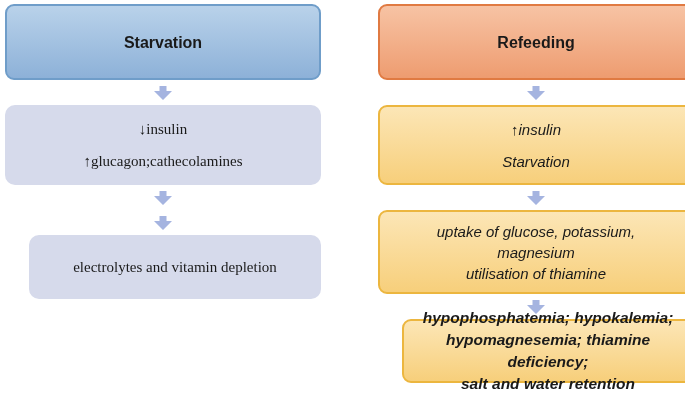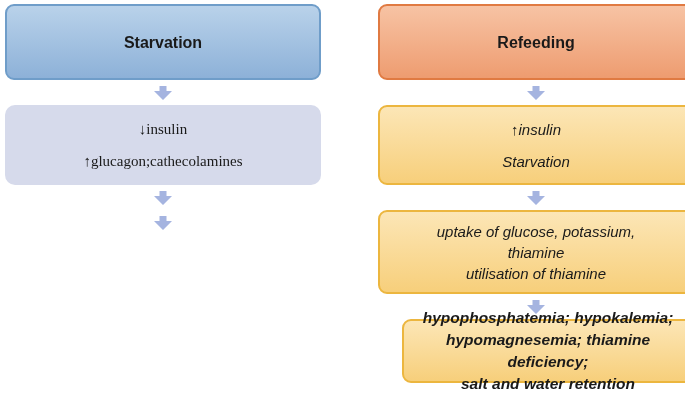--- a/index.html
+++ b/index.html
@@ -105,20 +105,23 @@
       </svg>
     </div>
 
 
     <div class="arrow-slot">
       <svg width="18" height="14" viewBox="0 0 18 14" aria-hidden="true">
         <path d="M5.5 0 h7 v5 h5.5 L9 14 L0 5 h5.5 Z" fill="#a5b4e0"></path>
       </svg>
     </div>
 
+    <div class="box lavender row4">
+      <div class="line">electrolytes and vitamin depletion</div>
+    </div>
   </div>
 
   <div class="col col-right">
     <div class="box header-box header-orange">
       <div class="line">Refeeding</div>
     </div>
 
     <div class="arrow-slot">
       <svg width="18" height="14" viewBox="0 0 18 14" aria-hidden="true">
         <path d="M5.5 0 h7 v5 h5.5 L9 14 L0 5 h5.5 Z" fill="#a5b4e0"></path>
@@ -131,21 +134,21 @@
     </div>
 
     <div class="arrow-slot">
       <svg width="18" height="14" viewBox="0 0 18 14" aria-hidden="true">
         <path d="M5.5 0 h7 v5 h5.5 L9 14 L0 5 h5.5 Z" fill="#a5b4e0"></path>
       </svg>
     </div>
 
     <div class="box yellow row3">
       <div class="line">uptake of glucose, potassium,</div>
-      <div class="line">thiamine</div>
+      <div class="line">magnesium</div>
       <div class="line">utilisation of thiamine</div>
     </div>
 
     <div class="arrow-slot">
       <svg width="18" height="14" viewBox="0 0 18 14" aria-hidden="true">
         <path d="M5.5 0 h7 v5 h5.5 L9 14 L0 5 h5.5 Z" fill="#a5b4e0"></path>
       </svg>
     </div>
 
     <div class="box yellow row4 bold-box">

